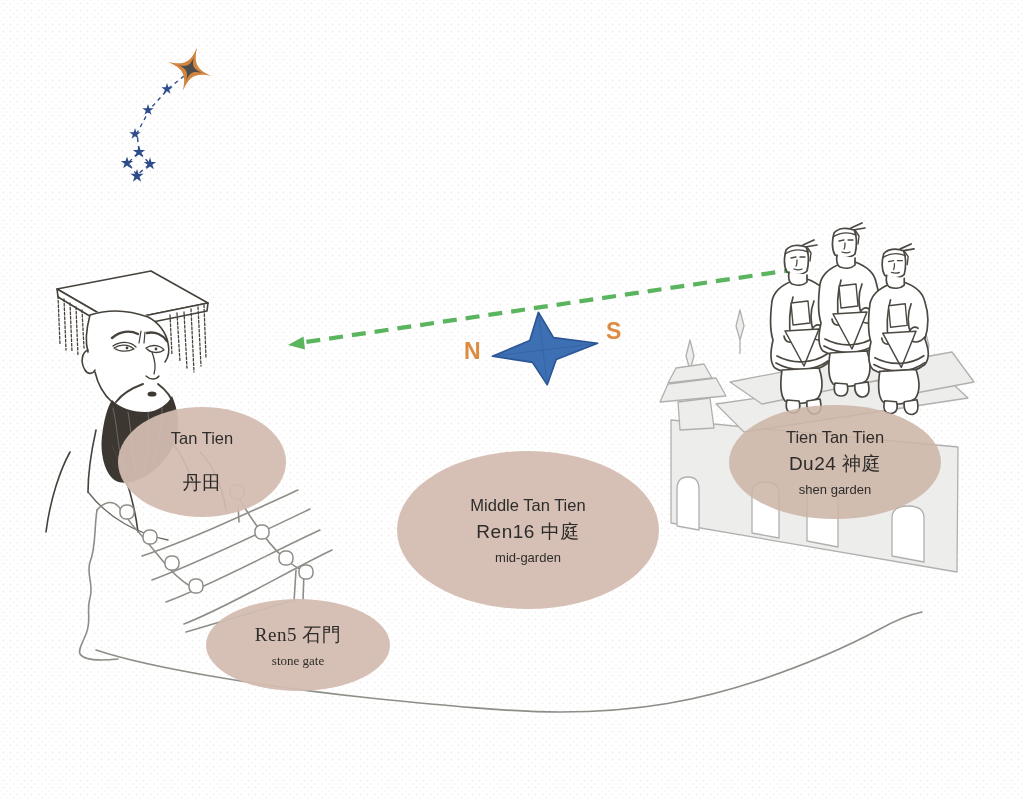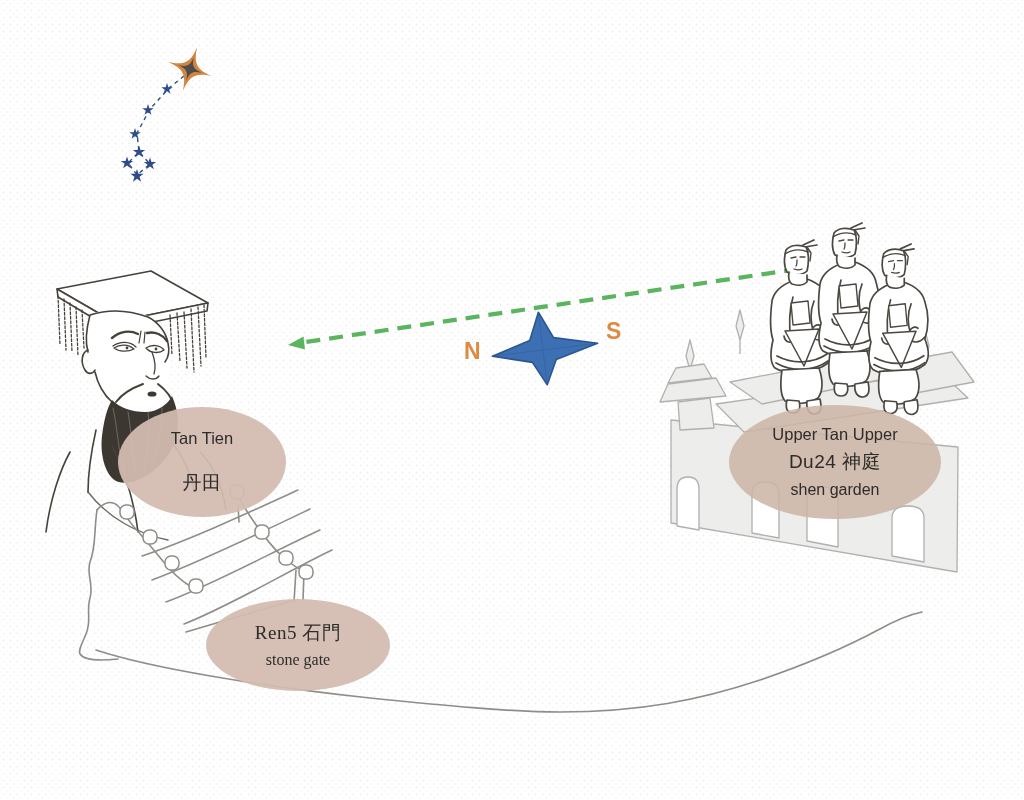--- a/index.html
+++ b/index.html
@@ -14,21 +14,21 @@
     background-position:0 0,3.5px 3.5px;
   }
   svg.art{position:absolute;left:0;top:0;z-index:1;}
   .ellipse{
     position:absolute;z-index:2;border-radius:50%;
     display:flex;flex-direction:column;align-items:center;justify-content:center;
     text-align:center;line-height:1.5;
   }
   .ellipse .l1{font-size:16.5px;}
   .ellipse .l2{font-size:19px;letter-spacing:.5px;margin:1px 0;}
-  .ellipse .l3{font-size:16px;}
+  .ellipse .l3{font-size:13px;}
   .fill-solid{background:rgba(211,188,176,0.94);}
   .fill-soft{background:rgba(205,180,166,0.87);}
   .cardinal{
     position:absolute;z-index:2;font-size:23px;font-weight:bold;color:#dd8a42;
   }
 </style>
 </head>
 <body>
 
 <div class="canvas">
@@ -162,23 +162,28 @@
   </svg>
 
   <span class="cardinal" style="left:464px;top:338px;">N</span>
   <span class="cardinal" style="left:606px;top:318px;">S</span>
 
   <div class="ellipse fill-solid" style="left:118px;top:407px;width:168px;height:110px;gap:17px;">
     <span class="l1">Tan Tien</span>
     <span class="l2">丹田</span>
   </div>
 
+  <div class="ellipse fill-solid" style="left:397px;top:451px;width:262px;height:158px;">
+    <span class="l1">Middle Tan Tien</span>
+    <span class="l2">Ren16 中庭</span>
+    <span class="l3">mid-garden</span>
+  </div>
 
   <div class="ellipse fill-soft" style="left:729px;top:405px;width:212px;height:114px;">
-    <span class="l1">Upper Tan Upper</span>
+    <span class="l1">Tien Tan Tien</span>
     <span class="l2">Du24 神庭</span>
     <span class="l3">shen garden</span>
   </div>
 
   <div class="ellipse fill-solid" style="left:206px;top:599px;width:184px;height:92px;font-family:Liberation Serif, serif;">
     <span class="l2">Ren5 石門</span>
     <span class="l3">stone gate</span>
   </div>
 
 </div>

